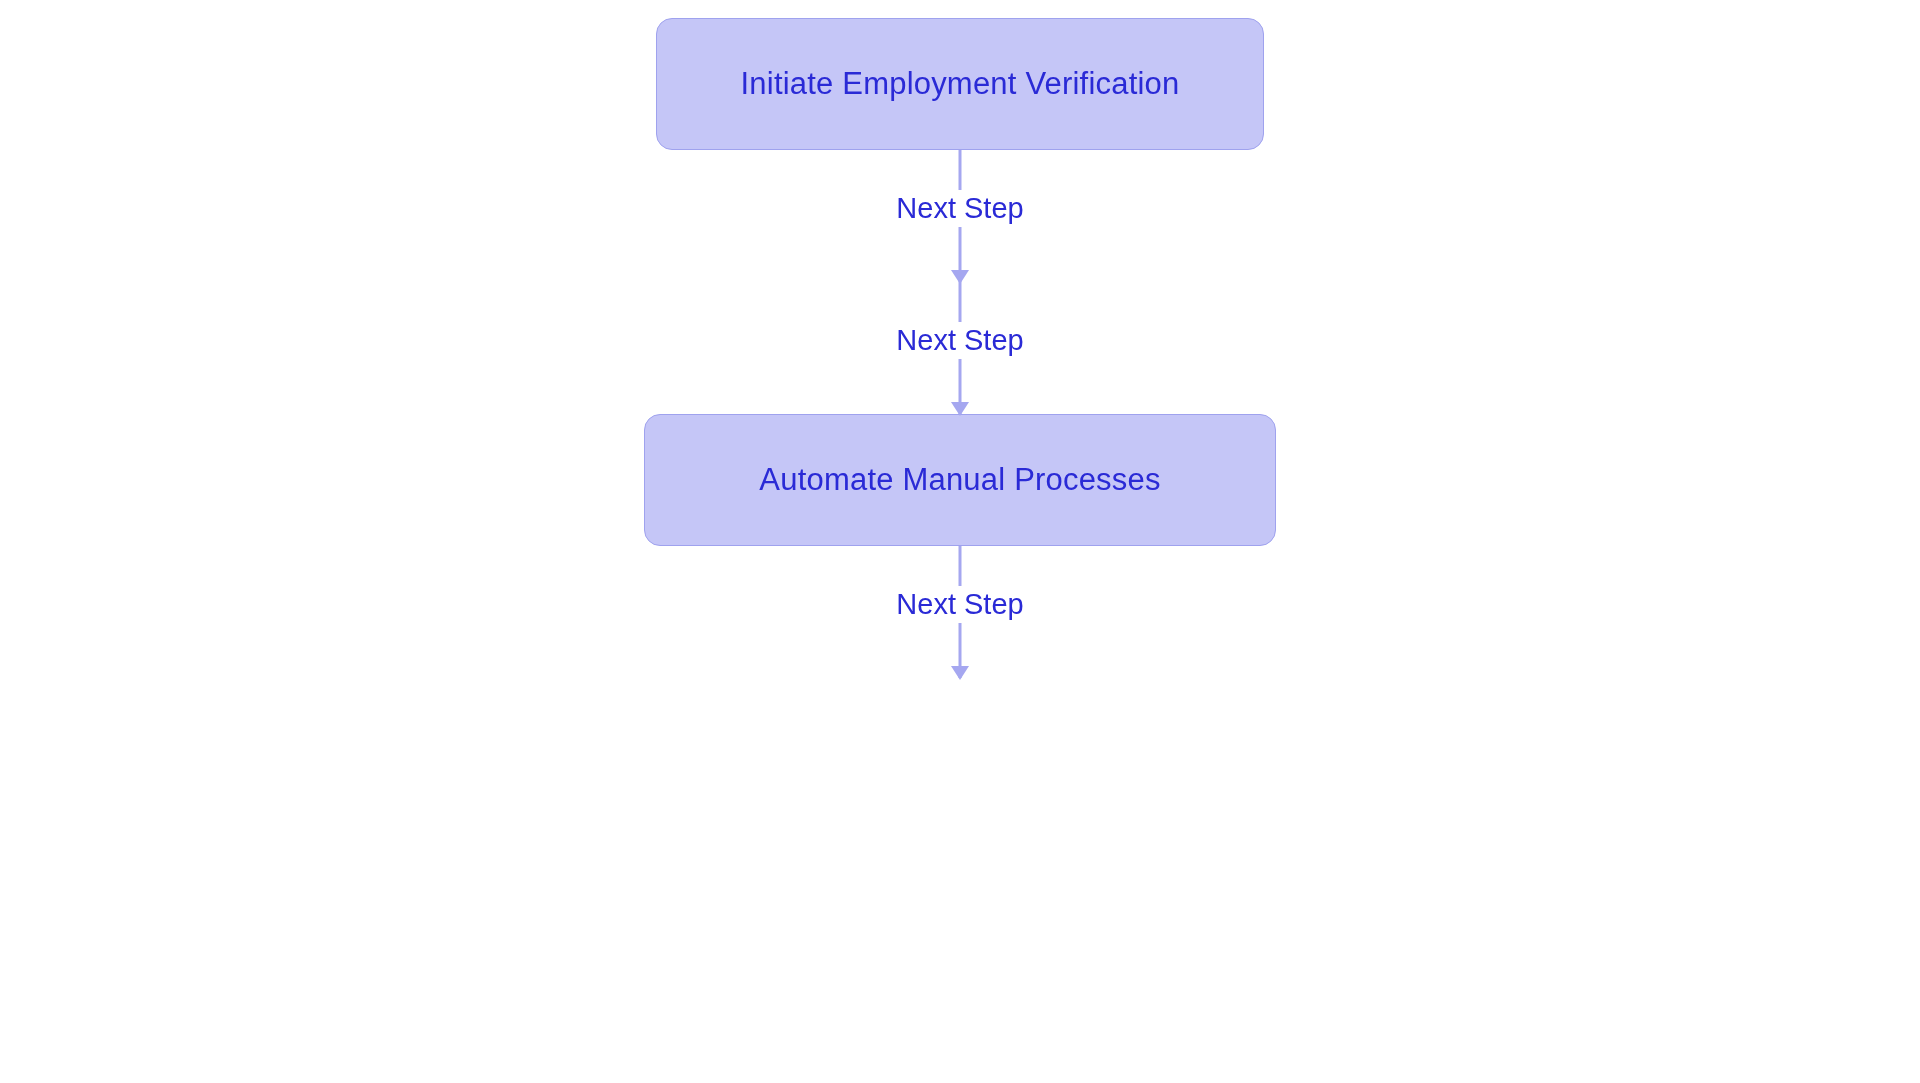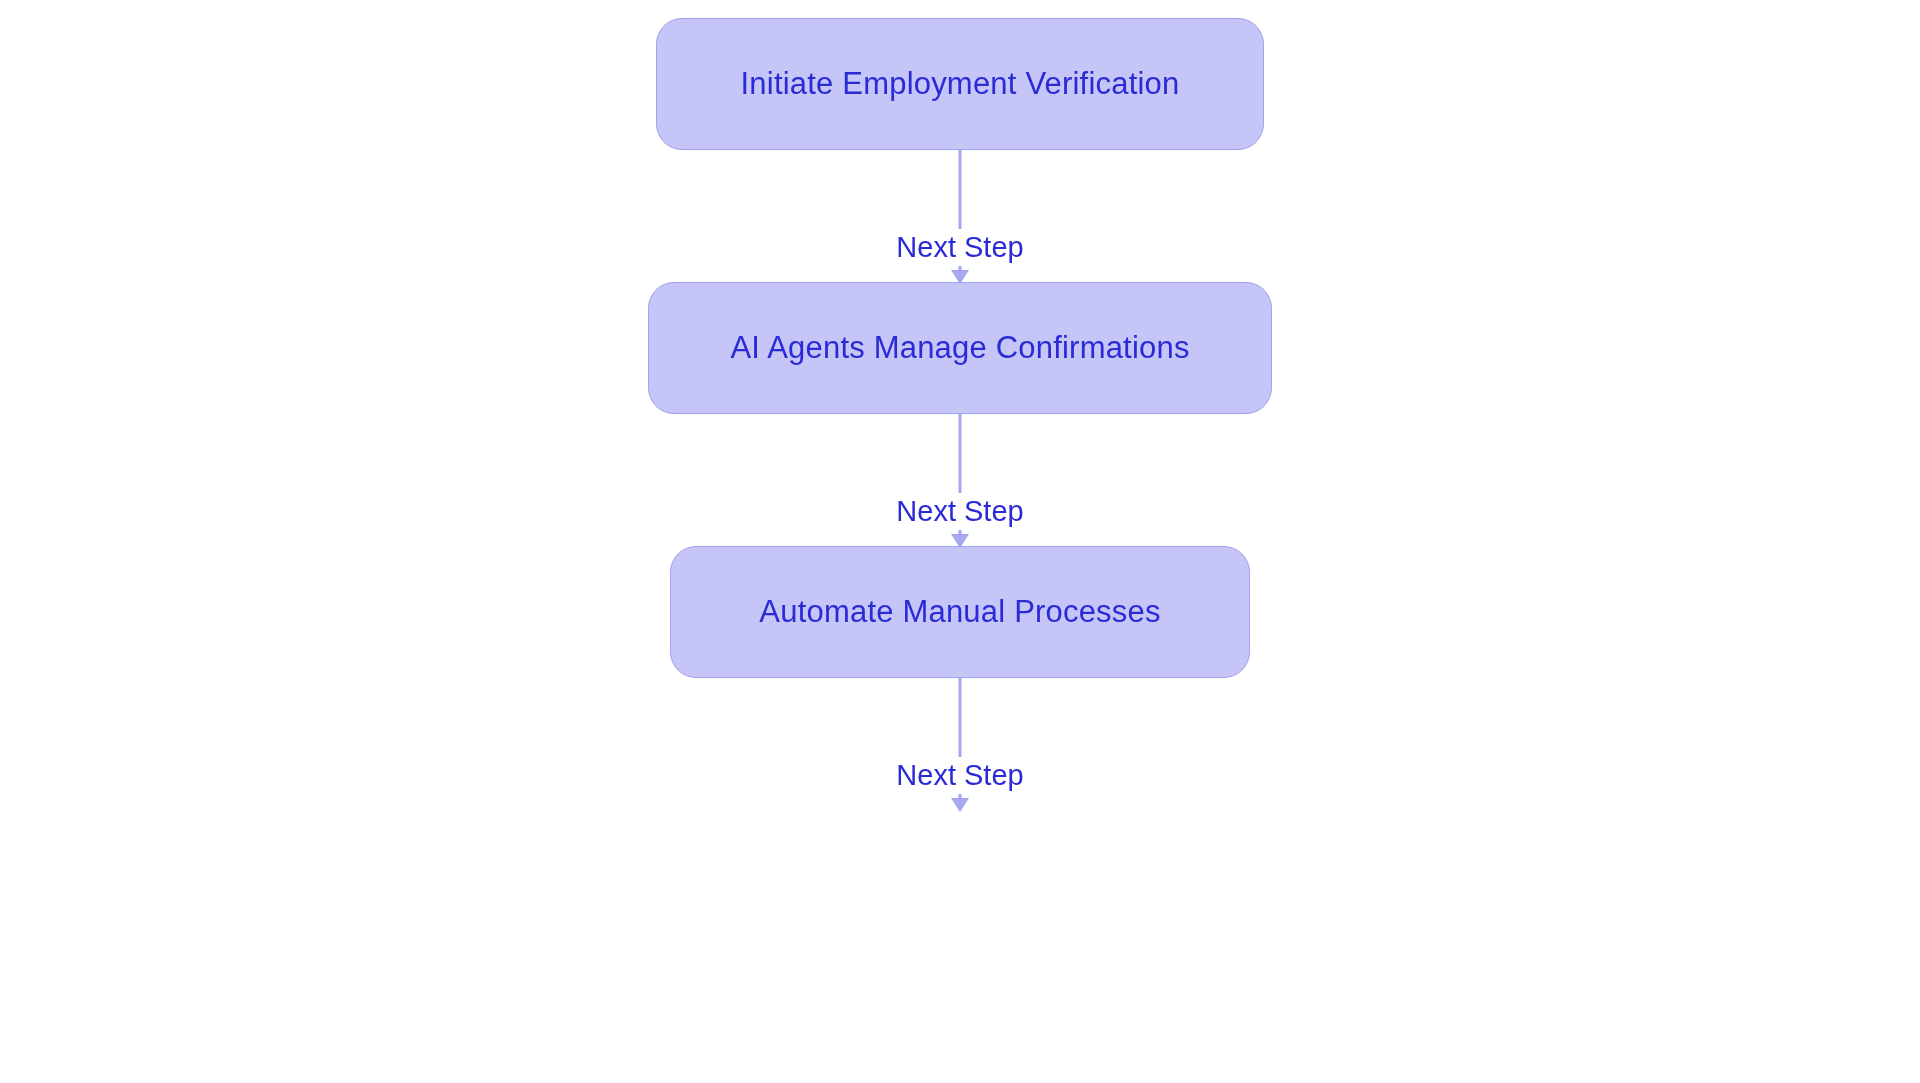--- a/index.html
+++ b/index.html
@@ -21,43 +21,43 @@
     flex-direction: column;
     align-items: center;
     justify-content: flex-start;
     padding-top: 18px;
     box-sizing: border-box;
   }
   .node {
     box-sizing: border-box;
     background: #c5c6f7;
     border: 1.6px solid #9fa2ee;
-    border-radius: 26px;
+    border-radius: 16px;
     color: #2a2ad6;
     display: flex;
     align-items: center;
     justify-content: center;
     text-align: center;
     font-size: 31px;
     letter-spacing: 0.2px;
     line-height: 1.1;
     padding: 0 44px;
     height: 132px;
   }
   .node-0 { width: 608px; }
   .node-1 { width: 624px; }
-  .node-2 { width: 580px; }
+  .node-2 { width: 632px; }
   .node-3 { width: 940px; }
 
   .connector {
     position: relative;
     width: 400px;
     height: 132px;
     display: flex;
-    align-items: flex-end;
+    align-items: center;
     justify-content: center;
   }
   .connector .line {
     position: absolute;
     left: 50%;
     top: 0;
     transform: translateX(-50%);
     width: 3px;
     height: 132px;
     background: #a5a7f0;
@@ -92,23 +92,20 @@
   <div class="node node-0">
     <span>Initiate Employment Verification</span>
   </div>
 
   <div class="connector">
     <div class="line"></div>
     <div class="arrowhead"></div>
     <div class="edge-label">Next Step</div>
   </div>
 
-  <div class="node node-1">
-    <span>AI Agents Manage Confirmations</span>
-  </div>
 
   <div class="connector">
     <div class="line"></div>
     <div class="arrowhead"></div>
     <div class="edge-label">Next Step</div>
   </div>
 
   <div class="node node-2">
     <span>Automate Manual Processes</span>
   </div>

